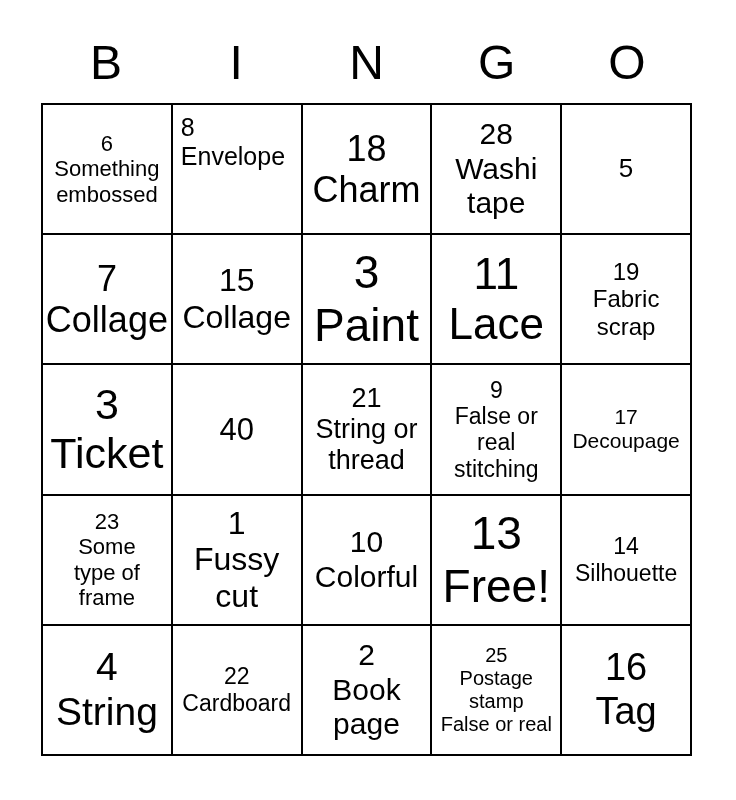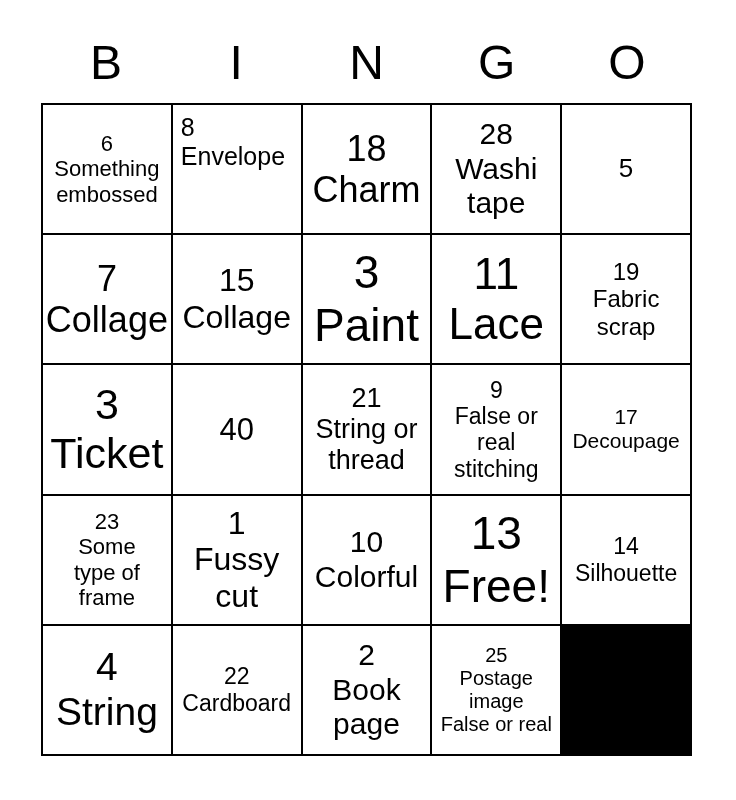--- a/index.html
+++ b/index.html
@@ -160,18 +160,22 @@
       <div class="label">Cardboard</div>
     </div>
     <div class="cell fs30">
       <div class="num">2</div>
       <div class="label">Book
 page</div>
     </div>
     <div class="cell fs20">
       <div class="num">25</div>
       <div class="label">Postage
-image
+stamp
 False or real</div>
+    </div>
+    <div class="cell fs38">
+      <div class="num">16</div>
+      <div class="label">Tag</div>
     </div>
 
   </div>
 </div>
 
 </body></html>

